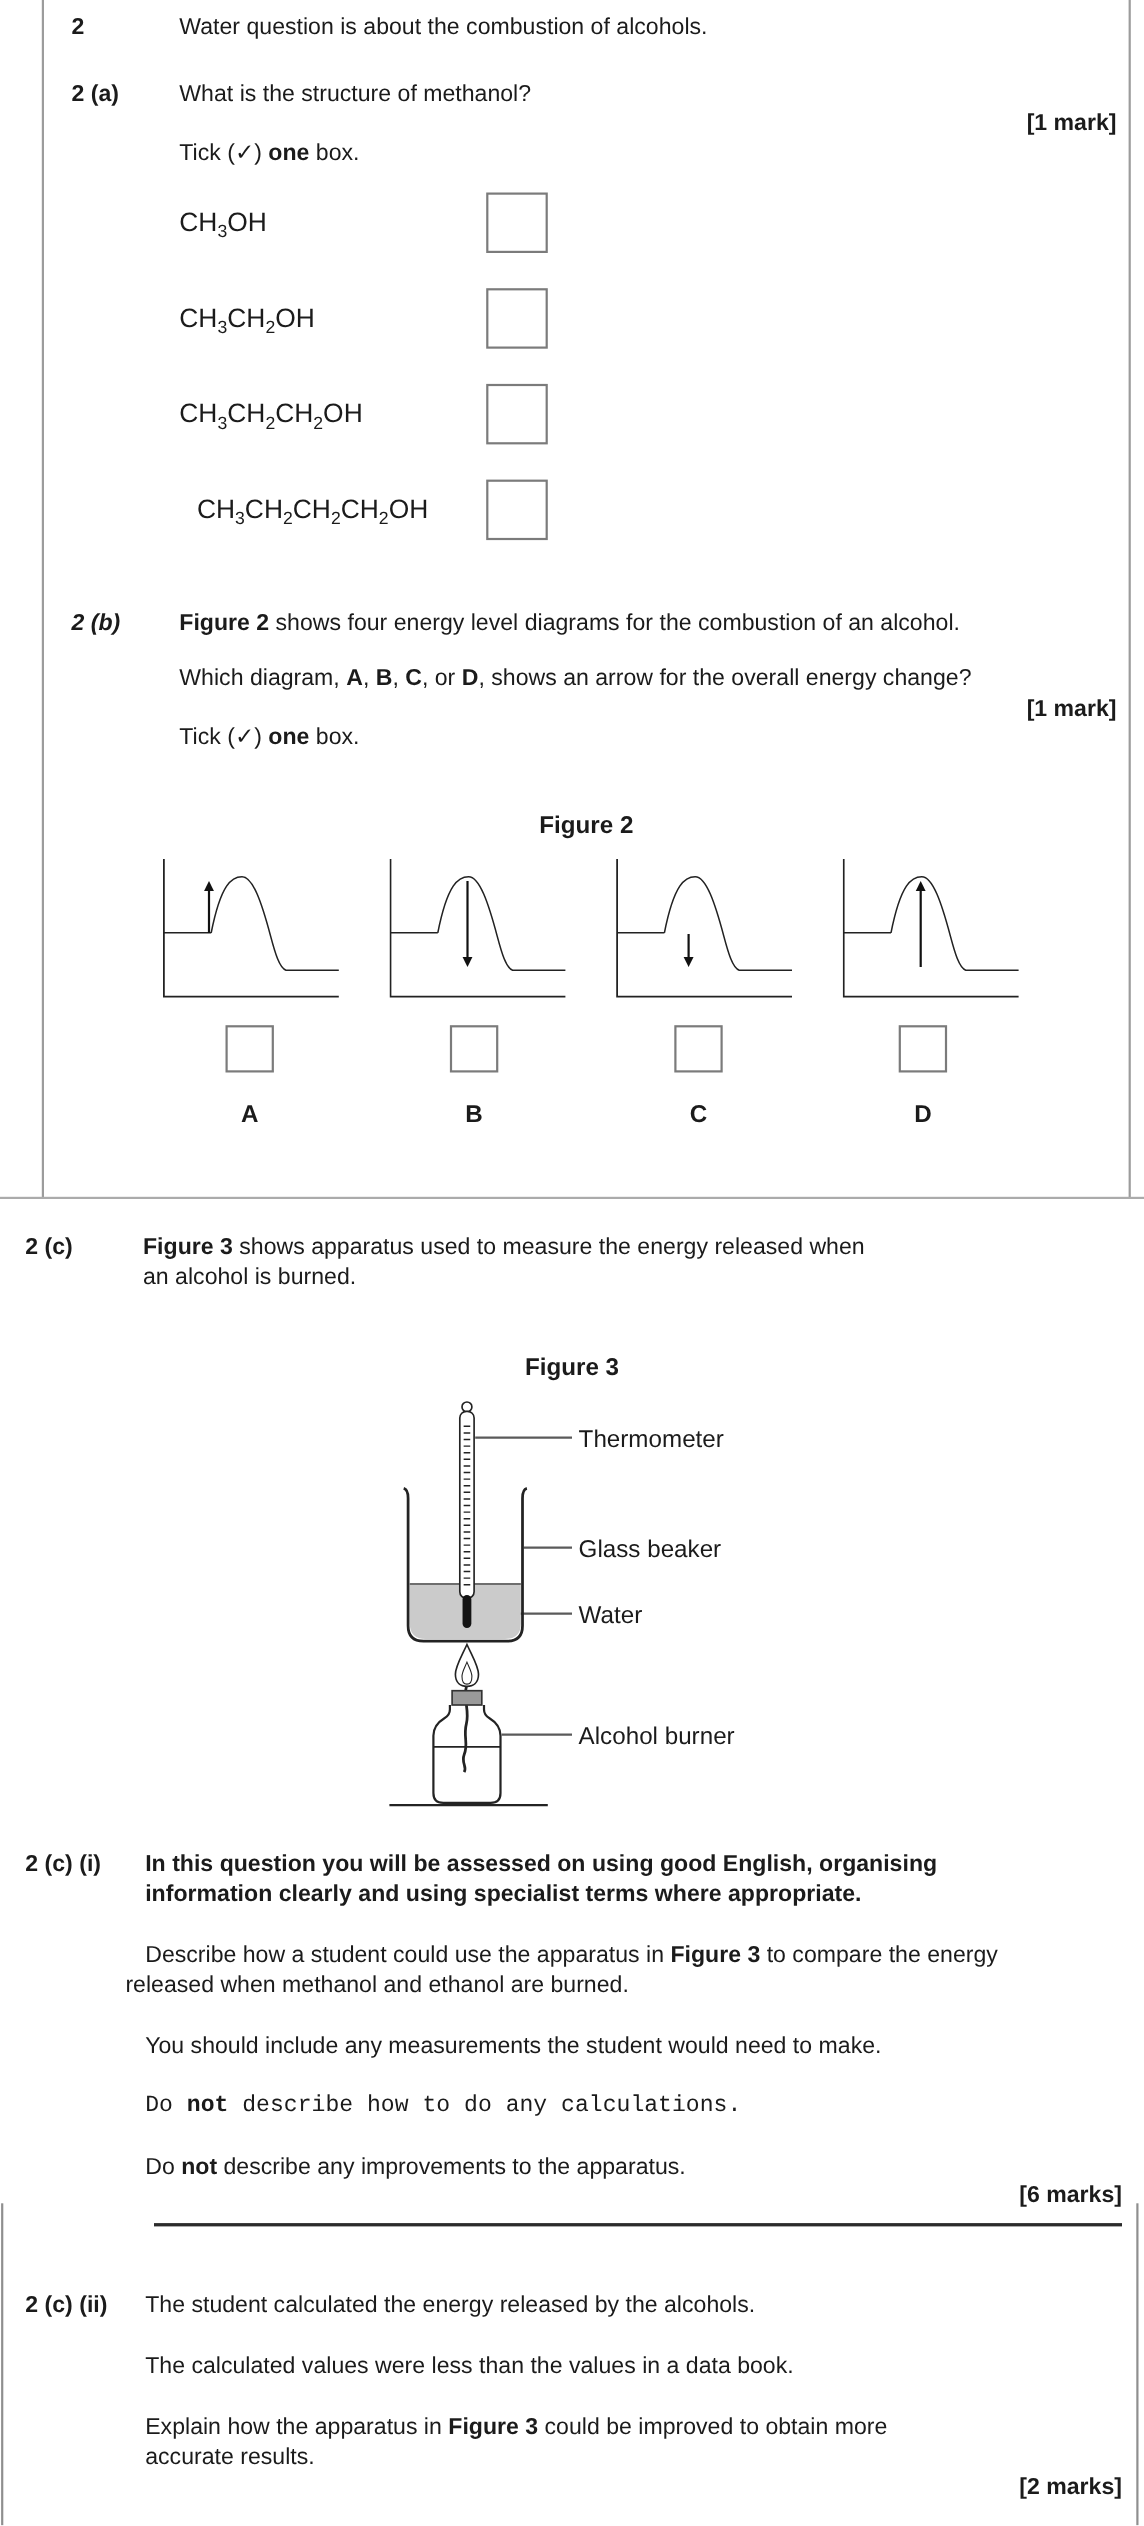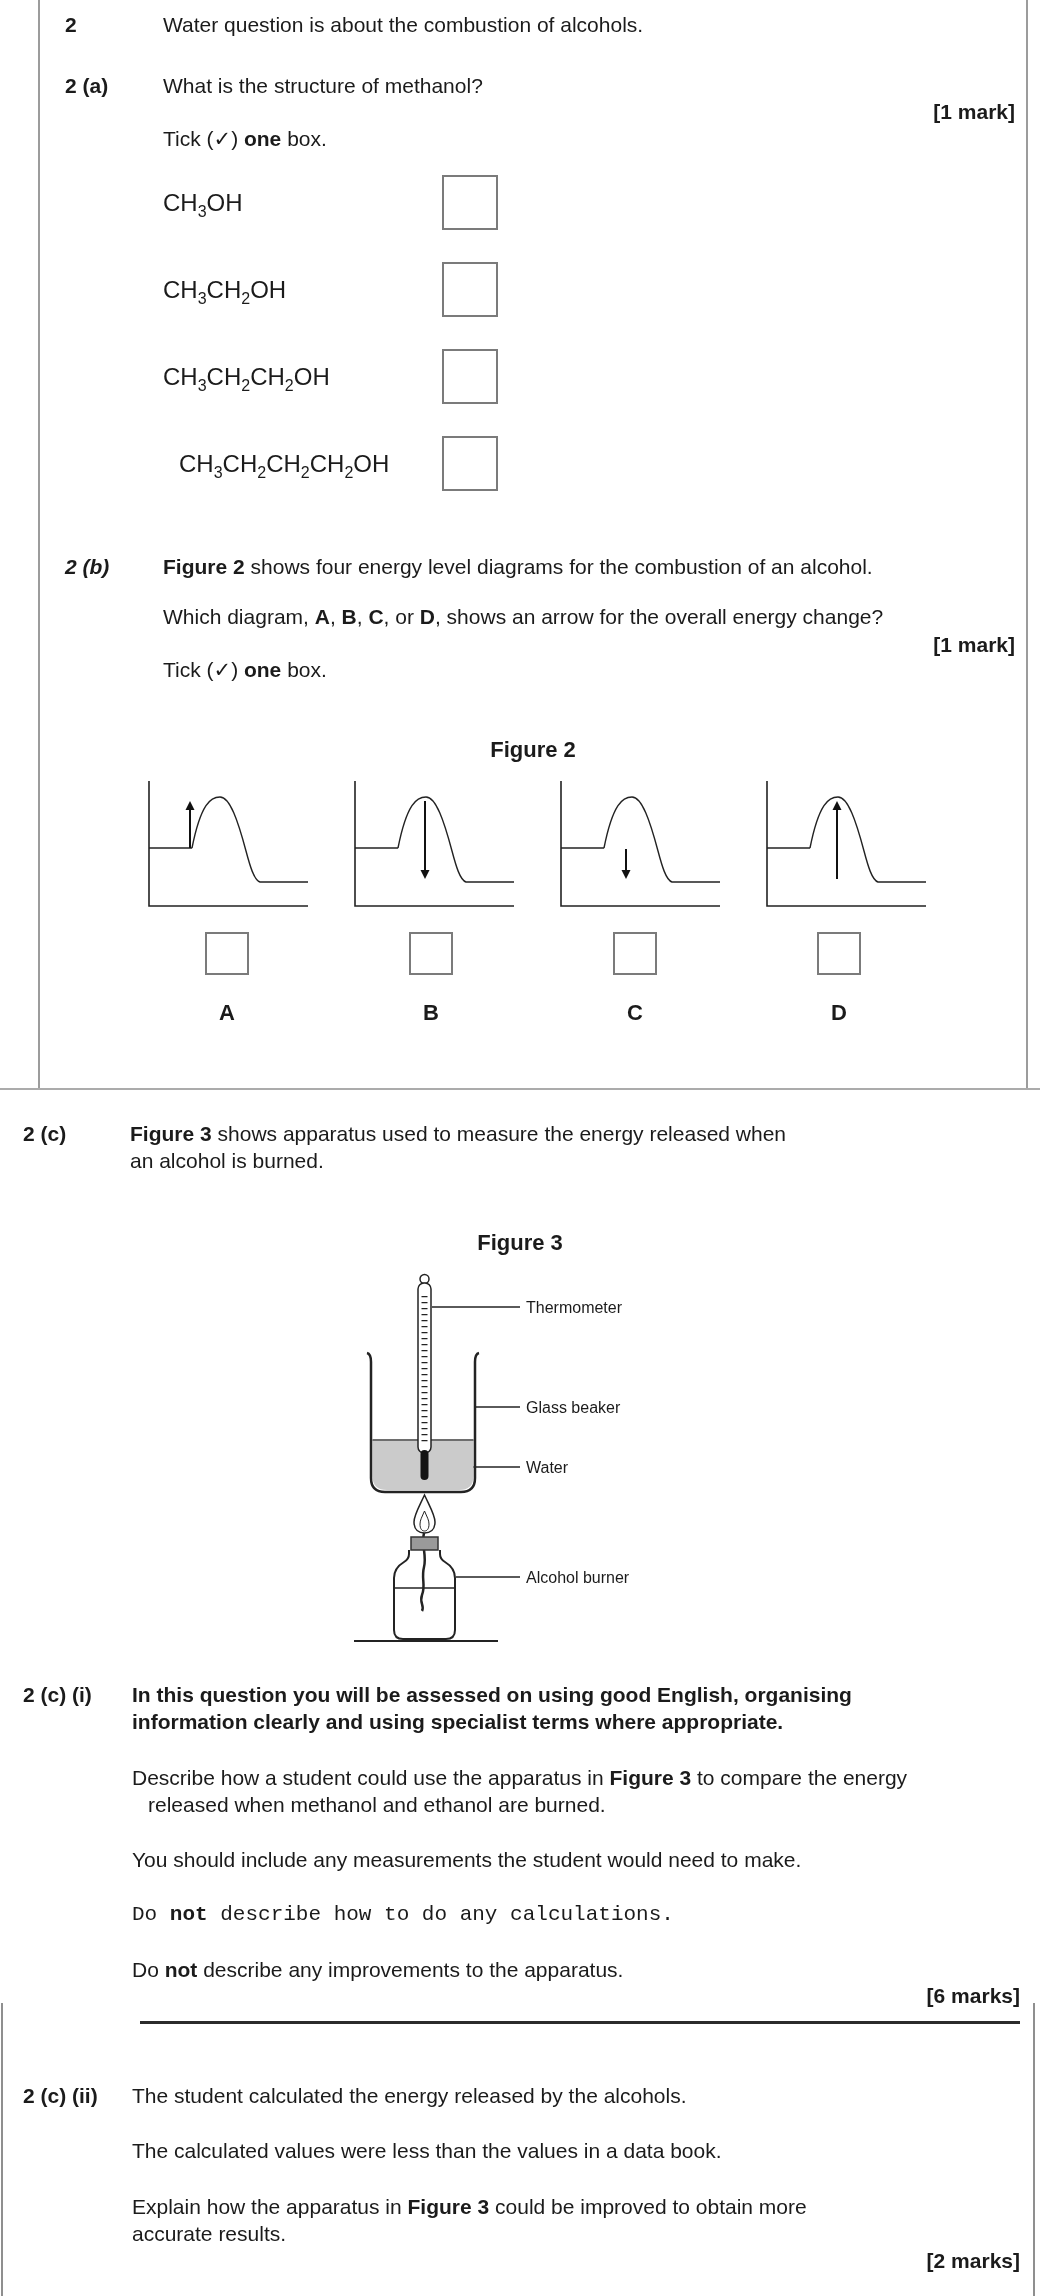--- a/index.html
+++ b/index.html
@@ -19,21 +19,21 @@
   .formula{font-size:24px;}
   .formula sub{font-size:16px;line-height:0;}
   .checkbox{
     background:#ffffff;border:2px solid #7b7b7b;
   }
   .vline{background:#9c9c9c;}
   .hline{background:#ababab;}
   b{font-weight:bold;}
   .answer-line{background:#2b2b2b;}
   .diag-letter{font-weight:bold;font-size:22px;text-align:center;}
-  .figlabel{font-size:16px;line-height:23px;white-space:nowrap;}
+  .figlabel{font-size:22px;line-height:23px;white-space:nowrap;}
 </style>
 </head>
 <body>
 
 <div id="page">
 
   <div class="abs vline" style="left:38px;top:0;width:2px;height:1089px;"></div>
   <div class="abs vline" style="left:1026px;top:0;width:2px;height:1089px;"></div>
   <div class="abs hline" style="left:0;top:1088px;width:1040px;height:2px;"></div>
 
@@ -140,21 +140,21 @@
 
   <div class="abs figlabel" style="left:526px;top:1296px;">Thermometer</div>
   <div class="abs figlabel" style="left:526px;top:1396px;">Glass beaker</div>
   <div class="abs figlabel" style="left:526px;top:1456px;">Water</div>
   <div class="abs figlabel" style="left:526px;top:1566px;">Alcohol burner</div>
 
   <div class="abs t qnum" style="left:23px;top:1683px;">2 (c) (i)</div>
   <div class="abs t" style="left:132px;top:1683px;font-weight:bold;">In this question you will be assessed on using good English, organising</div>
   <div class="abs t" style="left:132px;top:1710px;font-weight:bold;">information clearly and using specialist terms where appropriate.</div>
   <div class="abs t" style="left:132px;top:1766px;">Describe how a student could use the apparatus in <b>Figure 3</b> to compare the energy</div>
-  <div class="abs t" style="left:148px;top:1793px;text-align:center;">released when methanol and ethanol are burned.</div>
+  <div class="abs t" style="left:114px;top:1793px;text-align:center;">released when methanol and ethanol are burned.</div>
   <div class="abs t" style="left:132px;top:1848px;">You should include any measurements the student would need to make.</div>
   <div class="abs t" style="left:132px;top:1903px;font-family:Liberation Mono, monospace;">Do <b>not</b> describe how to do any calculations.</div>
   <div class="abs t" style="left:132px;top:1958px;">Do <b>not</b> describe any improvements to the apparatus.</div>
   <div class="abs marks" style="right:20px;top:1984px;">[6 marks]</div>
 
   <div class="abs answer-line" style="left:140px;top:2021px;width:880px;height:3px;"></div>
 
   <div class="abs" style="left:1px;top:2003px;width:2px;height:293px;background:#8f8f8f;"></div>
   <div class="abs" style="left:1033px;top:2003px;width:2px;height:293px;background:#8f8f8f;"></div>
 

